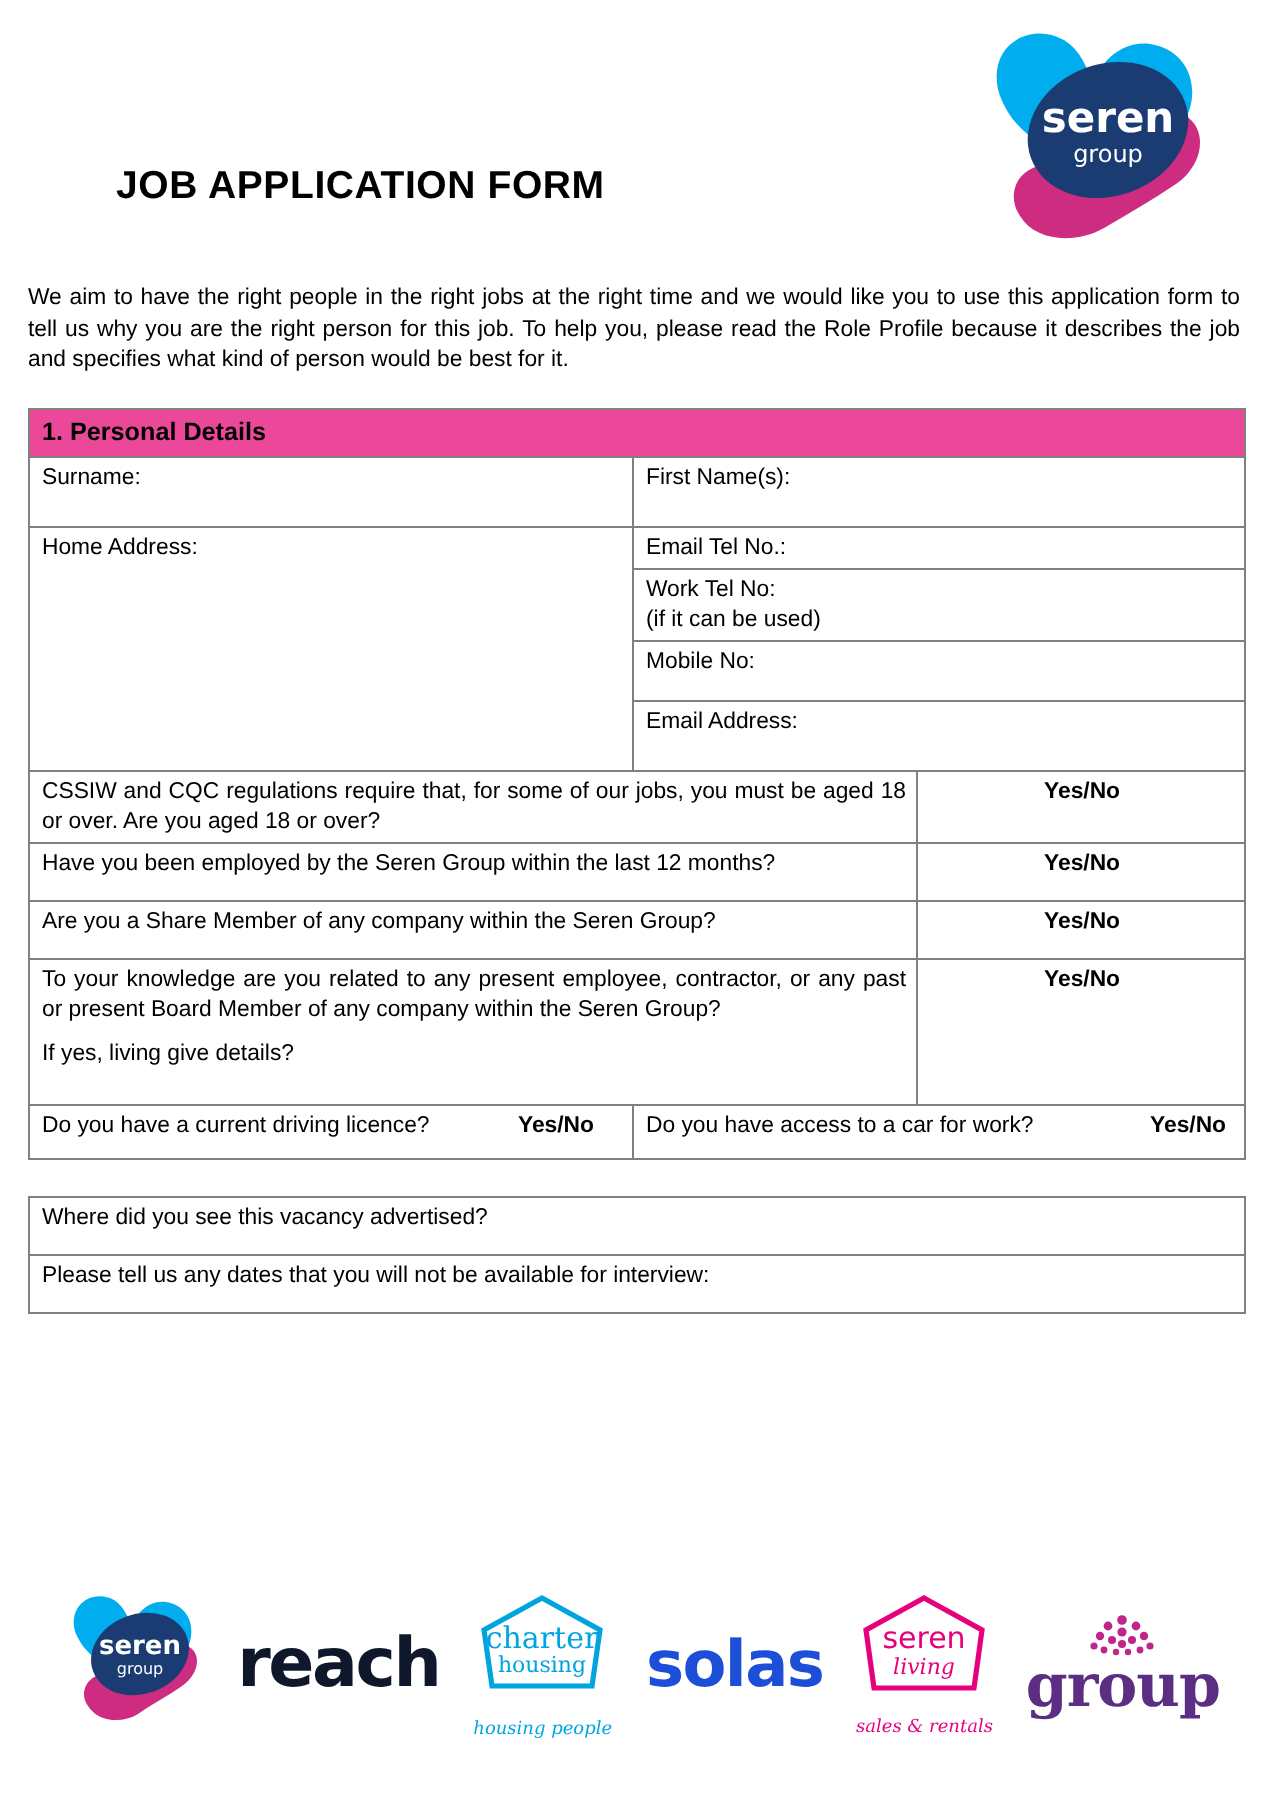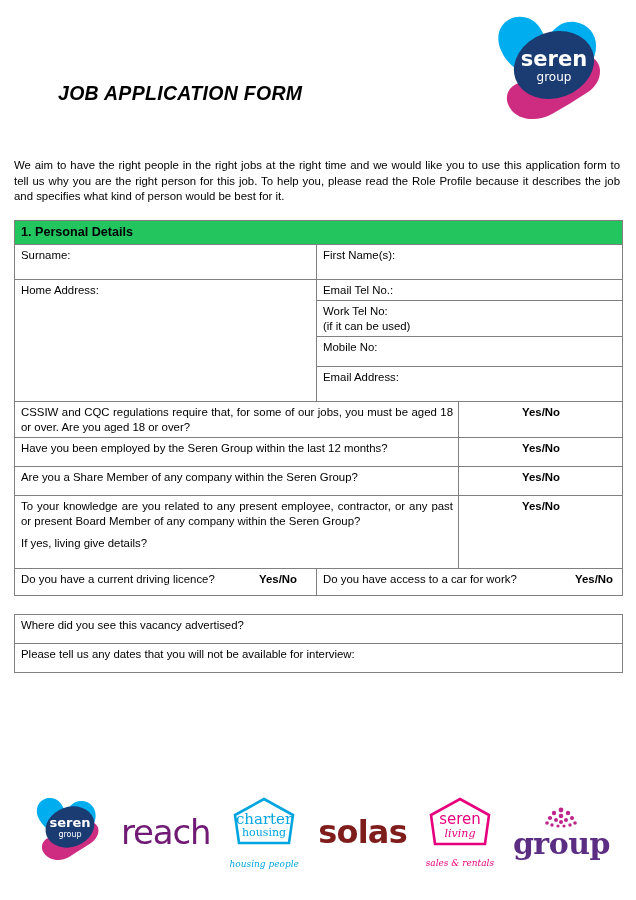--- a/index.html
+++ b/index.html
@@ -29,33 +29,32 @@
     height: 130px;
   }
   .doc-title {
     position: absolute;
     left: 44px;
     top: 82px;
     font-size: 19.5px;
     font-weight: bold;
     letter-spacing: 0.3px;
     white-space: nowrap;
-    font-style: italic;
   }
   .logo-main {
     position: absolute;
     right: 12px;
     top: 8px;
     width: 130px;
     height: 122px;
   }
 
   
   .intro {
-    margin-top: 28px;
+    margin-top: 12px;
     font-size: 11.4px;
     line-height: 15.6px;
     text-align: justify;
     padding-right: 2px;
   }
   .intro p { margin: 0 0 15px 0; }
 
   
   .form-table {
     width: 608px;
@@ -64,21 +63,21 @@
     font-size: 11.4px;
     border: 1px solid #808080;
   }
   .form-table td {
     border: 1px solid #808080;
     padding: 3px 5px 3px 6px;
     vertical-align: top;
     line-height: 14.5px;
   }
   .section-head td {
-    background: #22c55e;
+    background: #ec4899;
     font-weight: bold;
     font-size: 12.6px;
     padding: 3px 6px 4px 6px;
     line-height: 16px;
   }
   .yn {
     font-weight: bold;
     text-align: center;
     vertical-align: middle;
     white-space: nowrap;
@@ -112,29 +111,29 @@
     justify-content: space-between;
     padding: 0 26px;
     height: 100px;
     box-sizing: border-box;
   }
   .flogo { position: relative; flex: 0 0 auto; }
 
   .reach-word {
     font-family: "DejaVu Sans", sans-serif;
     font-size: 34px;
-    font-weight: normal;
-    color: #701a75;
+    font-weight: bold;
+    color: #0f172a;
     letter-spacing: -1.2px;
   }
   .solas-word {
     font-family: "DejaVu Sans", sans-serif;
     font-size: 32px;
     font-weight: bold;
-    color: #7f1d1d;
+    color: #1d4ed8;
     letter-spacing: -0.8px;
     position: relative;
   }
   .derwen-word {
     font-family: "DejaVu Serif", serif;
     font-size: 30px;
     font-weight: bold;
     color: #5b2d83;
     letter-spacing: -0.5px;
   }

